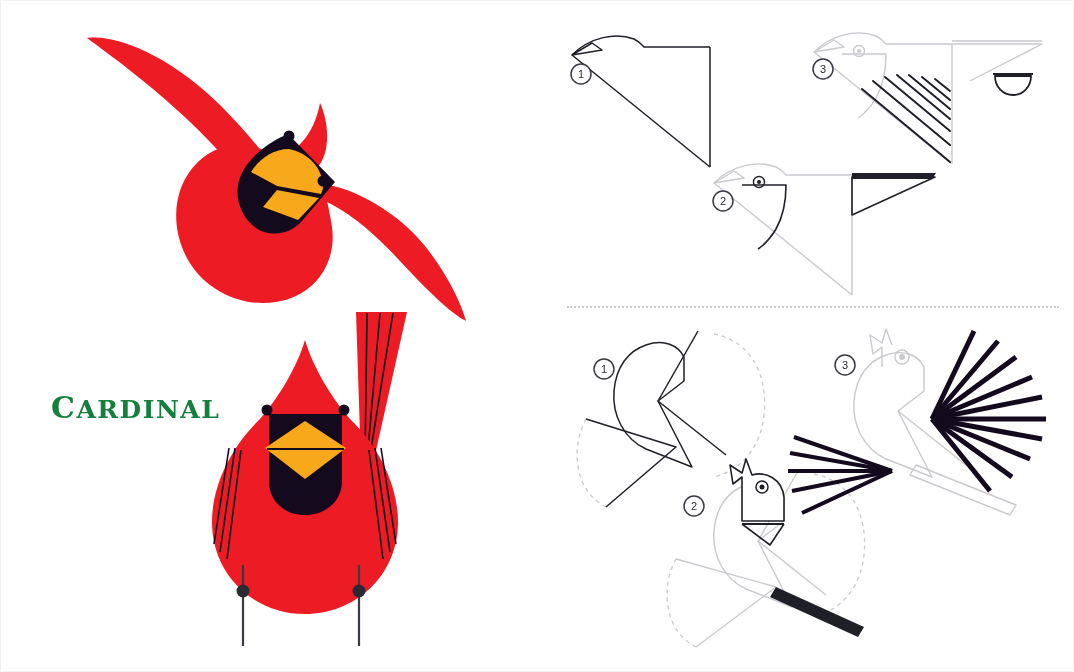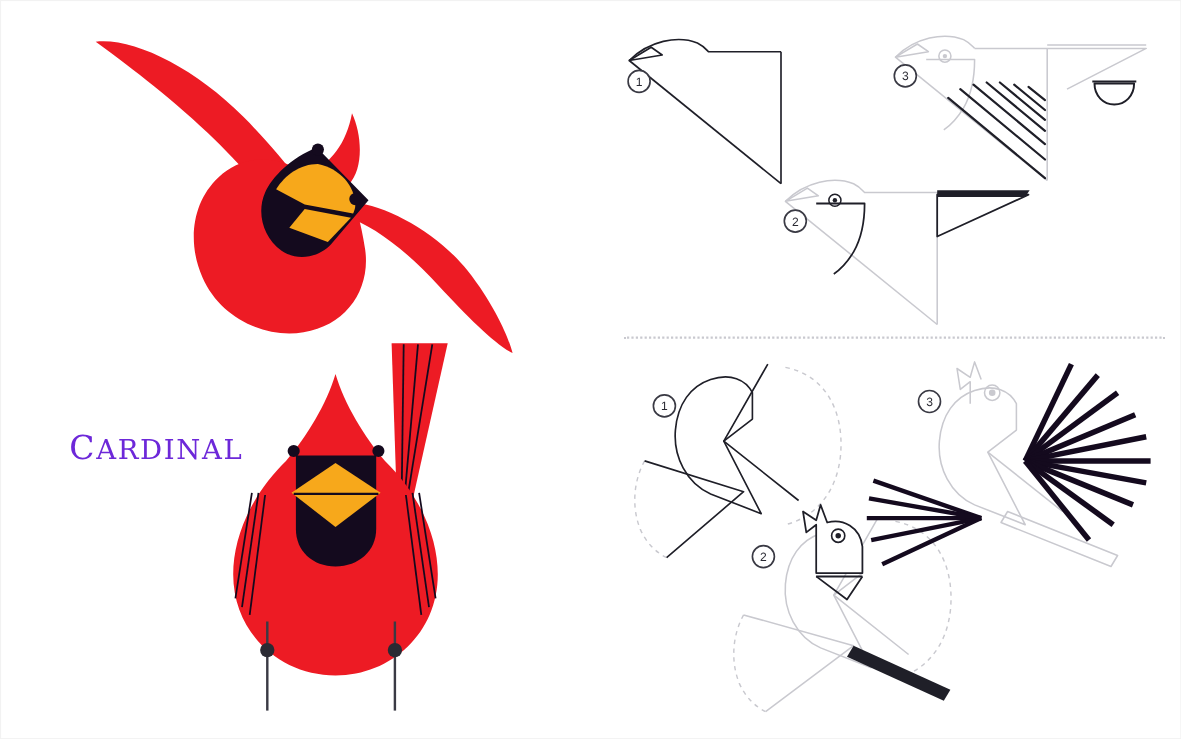--- a/index.html
+++ b/index.html
@@ -19,27 +19,27 @@
     box-sizing: border-box;
     border: 1px solid #f2f2f2;
   }
   .layer {
     position: absolute;
     top: 0;
     left: 0;
   }
   #title-text {
     position: absolute;
-    left: 62px;
+    left: 50px;
     top: 392px;
     font-family: "DejaVu Serif", "Liberation Serif", serif;
-    font-weight: normal;
+    font-weight: bold;
     font-size: 25px;
     letter-spacing: 1.5px;
-    color: #6d28d9;
+    color: #15803d;
     white-space: nowrap;
     line-height: 1;
   }
   #title-text .cap {
     font-size: 30px;
   }
   .divider {
     position: absolute;
     left: 566px;
     top: 305px;

